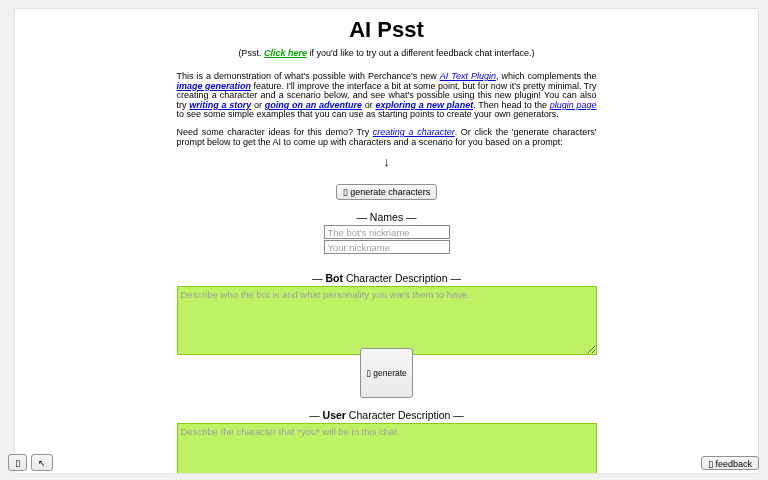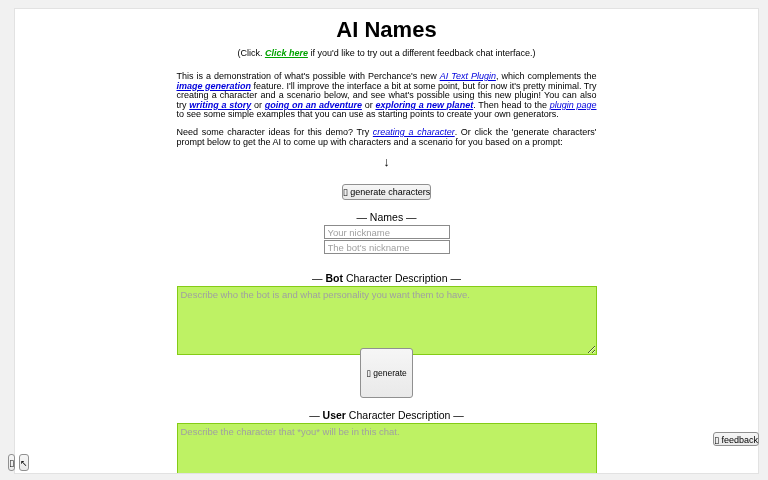--- a/index.html
+++ b/index.html
@@ -53,21 +53,21 @@
     line-height: 13px;
   }
   .btn {
     font-family: "Liberation Sans", "DejaVu Sans", sans-serif;
     font-size: 9px;
     line-height: 10px;
     color: #000;
     background: linear-gradient(#f6f6f6, #e9e9e9);
     border: 1px solid #909090;
     border-radius: 3px;
-    padding: 2px 0;
+    padding: 2px 6px;
     cursor: pointer;
   }
   .btn-row { text-align: center; }
   .gen-chars-row { margin-top: 13px; }
   .section-heading {
     text-align: center;
     font-size: 10.5px;
     line-height: 11px;
   }
   .names-heading { margin-top: 12px; }
@@ -104,50 +104,50 @@
   .corner-left {
     position: absolute;
     left: 8px; top: 454px;
     display: flex;
     gap: 4px;
     z-index: 5;
   }
   .corner-left .btn { height: 17px; }
   .feedback-btn {
     position: absolute;
-    right: 9px; top: 432px;
+    right: 9px; top: 456px;
     height: 14px;
     z-index: 5;
     text-align: center;
   }
 </style>
 </head>
 <body>
 
 <div class="panel">
 
-  <h1 class="title">AI Names</h1>
+  <h1 class="title">AI Psst</h1>
 
-  <div class="psst"><span>(Click. </span><a class="green">Click here</a><span> if you'd like to try out a different feedback chat interface.)</span></div>
+  <div class="psst"><span>(Psst. </span><a class="green">Click here</a><span> if you'd like to try out a different feedback chat interface.)</span></div>
 
   <div class="col">
     <p class="body-text intro"><span>This is a demonstration of what's possible with Perchance's new </span><a class="blue">AI Text Plugin</a><span>, which complements the </span><a class="blue-bold">image generation</a><span> feature. I'll improve the interface a bit at some point, but for now it's pretty minimal. Try creating a character and a scenario below, and see what's possible using this new plugin! You can also try </span><a class="blue-bold">writing a story</a><span> or </span><a class="blue-bold">going on an adventure</a><span> or </span><a class="blue-bold">exploring a new planet</a><span>. Then head to the </span><a class="blue">plugin page</a><span> to see some simple examples that you can use as starting points to create your own generators.</span></p>
 
     <p class="body-text ideas"><span>Need some character ideas for this demo? Try </span><a class="blue">creating a character</a><span>. Or click the 'generate characters' prompt below to get the AI to come up with characters and a scenario for you based on a prompt:</span></p>
 
     <div class="arrow-down">↓</div>
 
     <div class="btn-row gen-chars-row">
       <button class="btn">▯ generate characters</button>
     </div>
 
     <div class="section-heading names-heading">— Names —</div>
     <div class="names-inputs">
+      <input type="text" placeholder="The bot's nickname" style="">
       <input type="text" placeholder="Your nickname" style="">
-      <input type="text" placeholder="The bot's nickname" style="">
     </div>
 
     <div class="section-heading desc-heading"><span>— </span><b>Bot</b><span> Character Description —</span></div>
     <textarea class="desc" placeholder="Describe who the bot is and what personality you want them to have." style=""></textarea>
     <div class="btn-row gen-btn-row">
       <button class="btn gen-btn">▯ generate</button>
     </div>
 
     <div class="section-heading desc-heading-2"><span>— </span><b>User</b><span> Character Description —</span></div>
     <textarea class="desc" placeholder="Describe the character that *you* will be in this chat." style=""></textarea>

